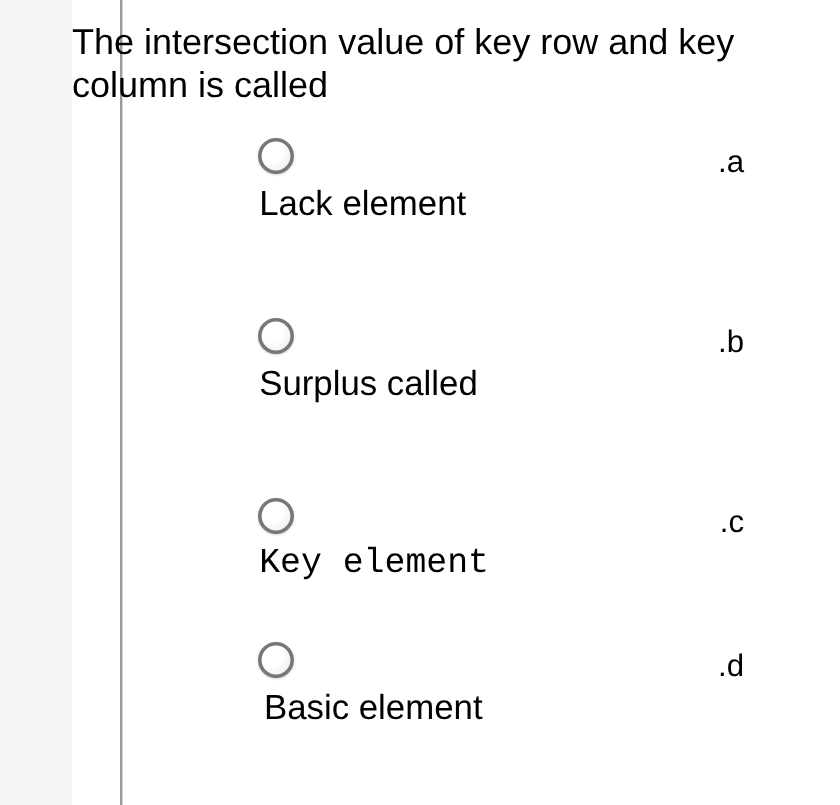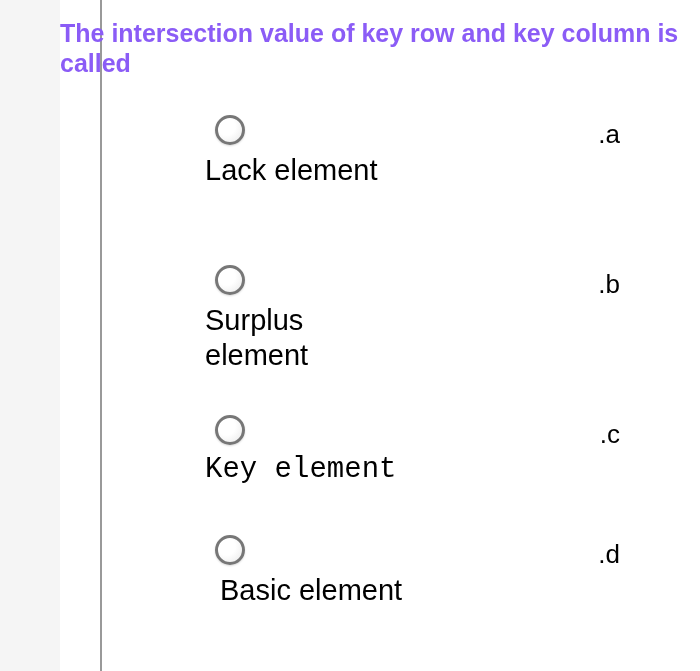--- a/index.html
+++ b/index.html
@@ -28,23 +28,23 @@
       top: 0;
       width: 2px;
       height: 671px;
       background: #999;
     }
     .question-title {
       position: absolute;
       left: 60px;
       top: 18px;
       width: 620px;
-      font-size: 25px;
-      font-weight: bold;
-      color: #8b5cf6;
+      font-size: 30px;
+      font-weight: normal;
+      color: #000000;
       line-height: 1.2;
     }
     .options-area {
       position: absolute;
       left: 100px;
       top: 115px;
       width: 560px;
     }
     .option-row {
       position: relative;
@@ -57,21 +57,21 @@
       width: 30px;
       height: 30px;
       border: 3px solid #777;
       border-radius: 50%;
       background: radial-gradient(circle at 35% 35%, #fff 40%, #e8e8e8 100%);
       box-shadow: 0 1px 2px rgba(0,0,0,0.15);
       cursor: pointer;
     }
     .option-text {
       position: absolute;
-      left: 105px;
+      left: 116px;
       top: 38px;
       font-size: 29px;
       color: #000;
       line-height: 1.2;
       max-width: 200px;
     }
     .option-d .option-text {
       left: 120px;
     }
     .option-letter {
@@ -97,21 +97,21 @@
 <div class="options-area">
 
   <div class="option-row opt-a">
     <div class="radio-circle"></div>
     <div class="option-text">Lack element</div>
     <div class="option-letter">.a</div>
   </div>
 
   <div class="option-row opt-b">
     <div class="radio-circle"></div>
-    <div class="option-text">Surplus element</div>
+    <div class="option-text">Surplus called</div>
     <div class="option-letter">.b</div>
   </div>
 
   <div class="option-row opt-c">
     <div class="radio-circle"></div>
     <div class="option-text" style="max-width:300px;font-family:Liberation Mono, monospace;">Key element</div>
     <div class="option-letter">.c</div>
   </div>
 
   <div class="option-row opt-d option-d">

